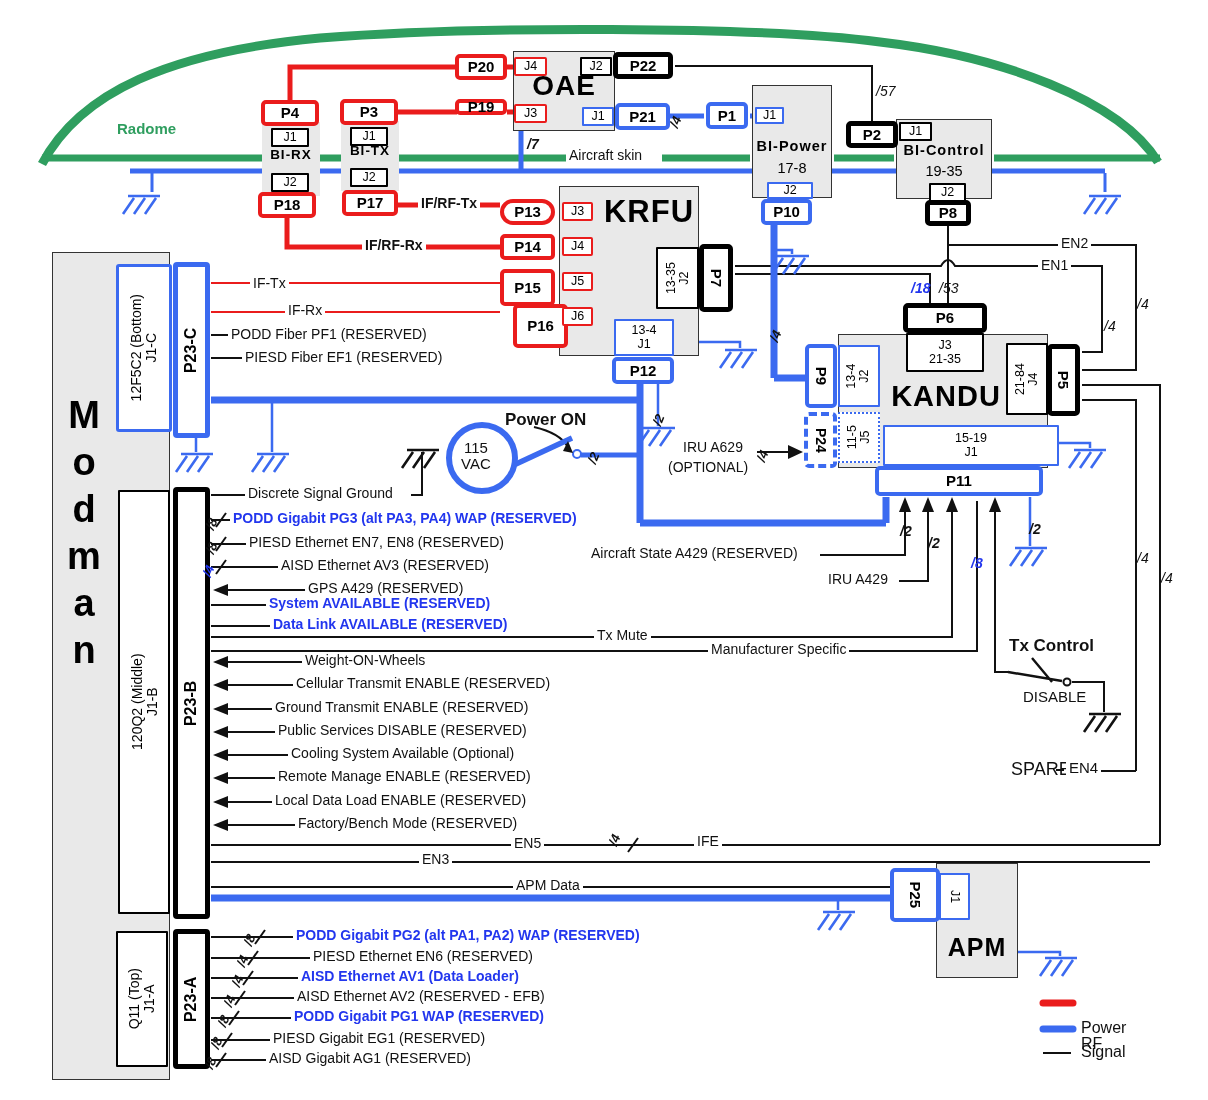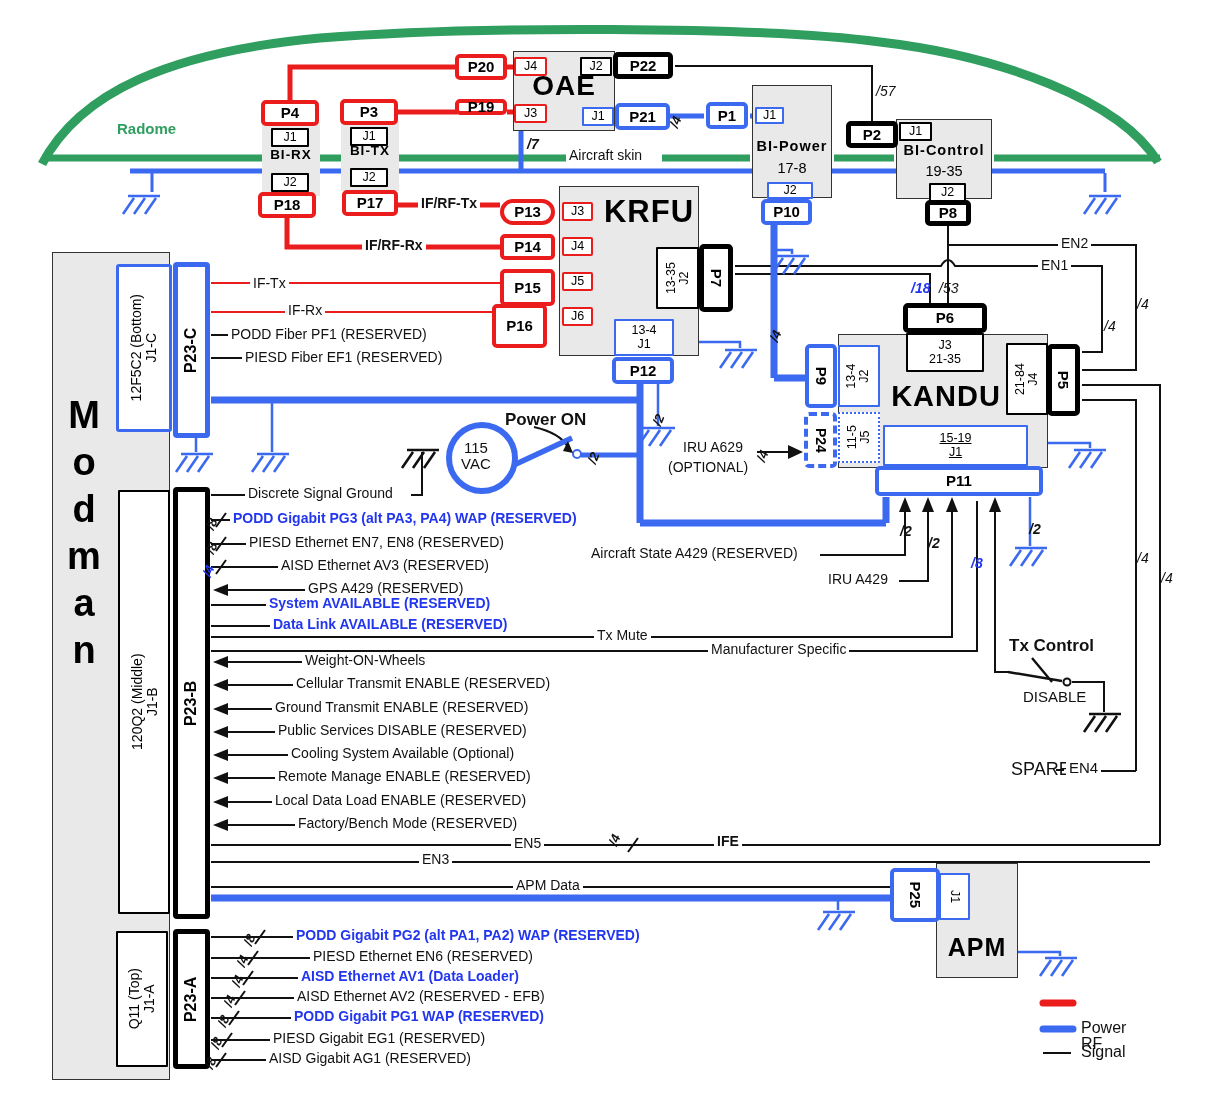--- a/index.html
+++ b/index.html
@@ -204,21 +204,21 @@
       </div>
       <div class="conn st-red" style="left: 500px; top: 199px; width: 55px; height: 26px; border-radius: 13px;">
         <div class="in">P13</div>
       </div>
       <div class="conn st-red" style="left: 500px; top: 234px; width: 55px; height: 26px;">
         <div class="in">P14</div>
       </div>
       <div class="conn st-red" style="left: 500px; top: 269px; width: 55px; height: 37px;">
         <div class="in">P15</div>
       </div>
-      <div class="conn st-red" style="left: 492px; top: 304px; width: 55px; height: 44px;">
+      <div class="conn st-red" style="left: 513px; top: 304px; width: 55px; height: 44px;">
         <div class="in">P16</div>
       </div>
       <div class="conn st-redthin" style="left: 514px; top: 57px; width: 33px; height: 19px;">
         <div class="in">J4</div>
       </div>
       <div class="conn st-redthin" style="left: 514px; top: 104px; width: 33px; height: 19px;">
         <div class="in">J3</div>
       </div>
       <div class="conn st-redthin" style="left: 562px; top: 202px; width: 31px; height: 19px;">
         <div class="in">J3</div>
@@ -304,21 +304,21 @@
       <div class="conn st-bluethin" style="left: 767px; top: 182px; width: 46px; height: 17px;">
         <div class="in">J2</div>
       </div>
       <div class="conn st-bluethin rot-cw" style="left: 939px; top: 873px; width: 31px; height: 47px;">
         <div class="in">J1</div>
       </div>
       <div class="conn st-bluethin" style="left: 614px; top: 319px; width: 60px; height: 37px;">
         <div class="in">13-4
 J1</div>
       </div>
-      <div class="conn st-bluethin" style="left: 883px; top: 425px; width: 145px; height: 41px; text-decoration: underline;">
+      <div class="conn st-bluethin" style="left: 883px; top: 425px; width: 176px; height: 41px;">
         <div class="in">15-19
 J1</div>
       </div>
       <div class="conn st-bluethin rot-ccw" style="left: 838px; top: 345px; width: 42px; height: 62px;">
         <div class="in">13-4
 J2</div>
       </div>
       <div class="conn st-bluedot rot-ccw" style="left: 838px; top: 412px; width: 42px; height: 51px;">
         <div class="in">11-5
 J5</div>
@@ -382,21 +382,21 @@
       <div class="wl blue bold slash" style="left: 971px; top: 556px;">/8</div>
       <div class="wl bold slash" style="left: 1029px; top: 522px;">/2</div>
       <div class="wl bg" style="left: 594px; top: 628px;">Tx Mute</div>
       <div class="wl bg" style="left: 708px; top: 642px;">Manufacturer Specific</div>
       <div class="wl bold" style="left: 1009px; top: 637px; font-size: 17px;">Tx Control</div>
       <div class="wl" style="left: 1023px; top: 689px; font-size: 15px;">DISABLE</div>
       <div class="wl" style="left: 1011px; top: 760px; font-size: 18px;">SPARE</div>
       <div class="wl bg" style="left: 1066px; top: 760px; font-size: 15px;">EN4</div>
       <div class="wl bg" style="left: 511px; top: 836px;">EN5</div>
       <div class="wl rot slash" style="left: 619px; top: 834px;">/4</div>
-      <div class="wl bg" style="left: 714px; top: 834px; font-weight: bold;">IFE</div>
+      <div class="wl bg" style="left: 694px; top: 834px;">IFE</div>
       <div class="wl bg" style="left: 419px; top: 852px;">EN3</div>
       <div class="wl bg" style="left: 513px; top: 878px;">APM Data</div>
       <div class="wl bg" style="left: 245px; top: 486px;">Discrete Signal Ground</div>
       <div class="wl bg bold" style="left: 418px; top: 196px;">IF/RF-Tx</div>
       <div class="wl bg bold" style="left: 362px; top: 238px;">IF/RF-Rx</div>
       <div class="wl green bold" style="left: 117px; top: 121px; font-size: 15px;">Radome</div>
       <div class="wl bg" style="left: 566px; top: 148px;">Aircraft skin</div>
       <div class="wl bold" style="left: 505px; top: 411px; font-size: 17px;">Power ON</div>
       <div class="wl" style="left: 464px; top: 440px; font-size: 15px;">115</div>
       <div class="wl" style="left: 461px; top: 456px; font-size: 15px;">VAC</div>

